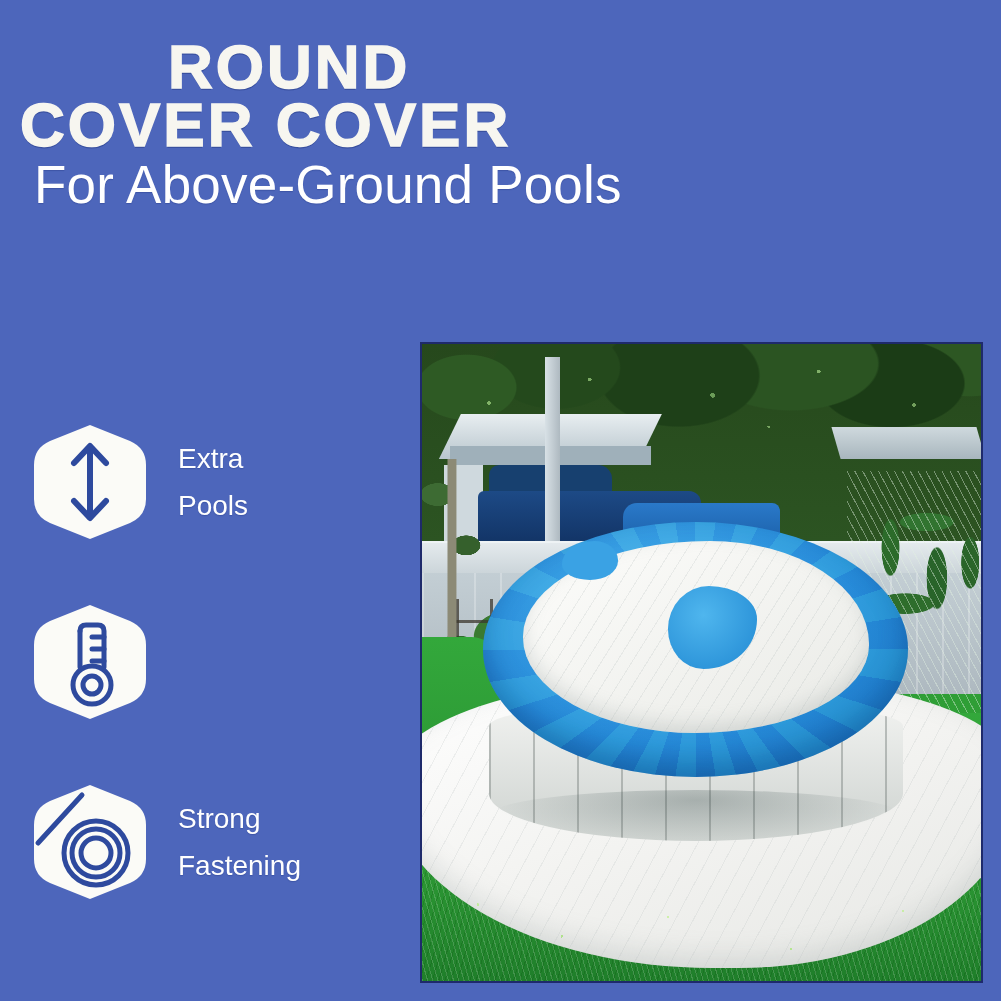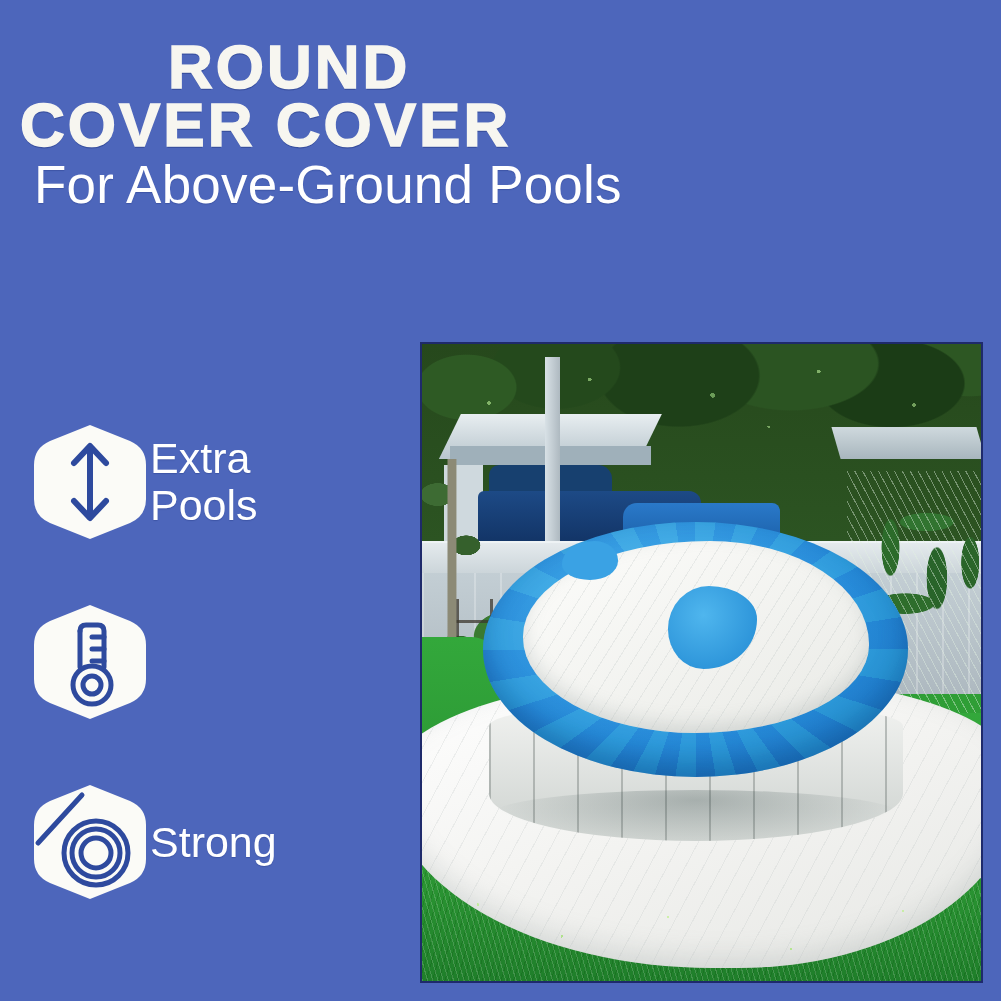--- a/index.html
+++ b/index.html
@@ -65,22 +65,23 @@
     height:180px;
   }
   .badge {
     width:120px; height:122px;
     flex:0 0 120px;
     position:relative;
   }
   .badge svg { display:block; width:120px; height:122px; }
 
   .flabel {
+    margin-left:28px;
     color:#ffffff;
-    font-size:43px;
+    font-size:28px;
     line-height:47px;
     font-weight:400;
     text-shadow:0 1px 1px rgba(25,45,120,.30);
   }
 
   
   .photo {
     position:absolute;
     left:420px; top:342px;
     width:563px; height:641px;
@@ -357,20 +358,21 @@
           <g fill="none" stroke="#2e4a9e" stroke-width="5" stroke-linecap="round">
             <line x1="8" y1="62" x2="52" y2="14"></line>
             <circle cx="66" cy="72" r="32"></circle>
             <circle cx="66" cy="72" r="24"></circle>
             <circle cx="66" cy="72" r="15"></circle>
           </g>
         </svg>
       </div>
       <div class="flabel">
         <div>Strong</div>
+        <div>Fastening</div>
       </div>
     </div>
 
   </div>
 
   <div class="photo">
     <div class="ph sky"></div>
     <div class="ph canopy"></div>
     <div class="ph roof-right"></div>
     <div class="ph carport-roof"></div>

